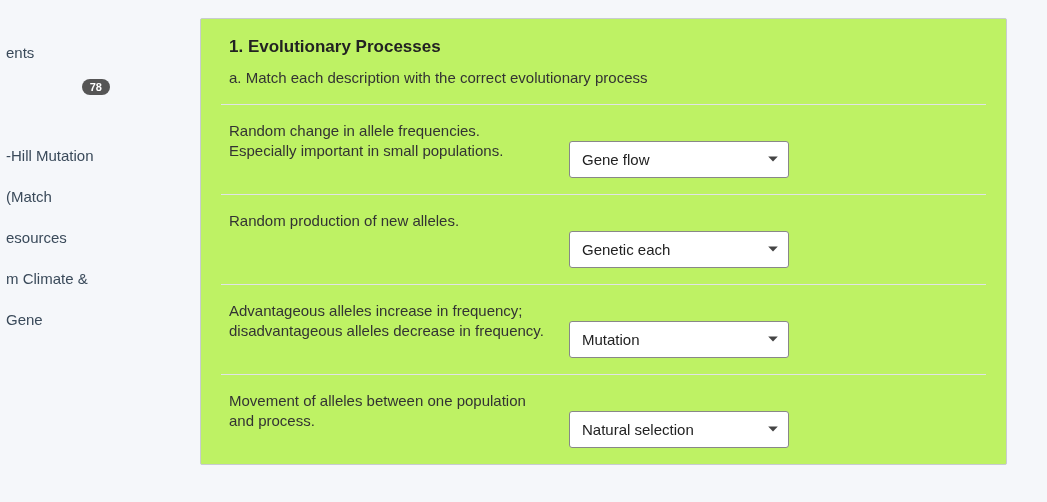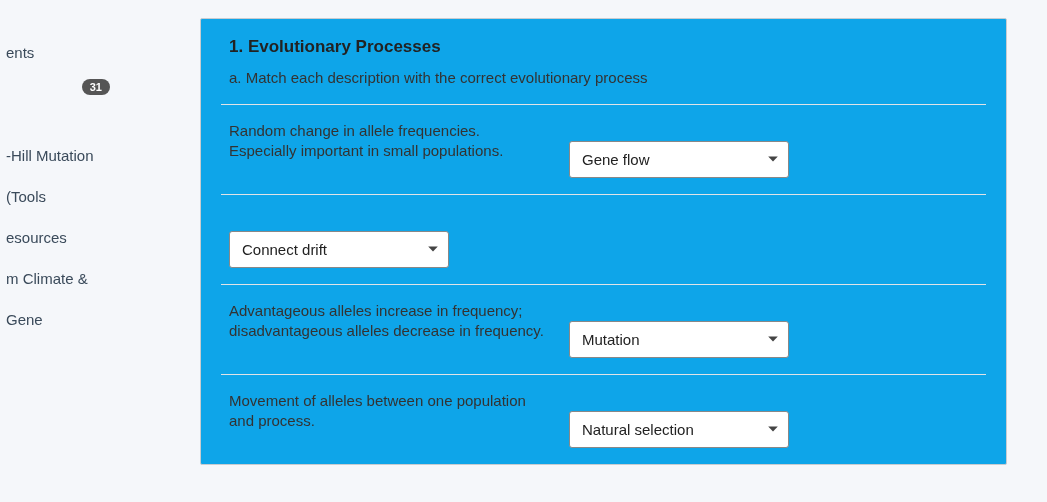--- a/index.html
+++ b/index.html
@@ -38,21 +38,21 @@
   min-width: 24px;
   text-align: center;
 }
 .main {
   flex: 1;
   padding: 18px 40px 20px 60px;
 }
 .question-box {
   border: 1px solid #c8ccd0;
   border-radius: 2px;
-  background: #0ea5e9;
+  background: #bef264;
   padding: 0;
 }
 .q-head {
   padding: 18px 28px 18px 28px;
 }
 .q-title {
   font-weight: bold;
   font-size: 17px;
   color: #222;
   margin-bottom: 12px;
@@ -107,27 +107,27 @@
 .chev svg { width: 12px; height: 12px; fill: #444; }
 </style>
 </head>
 <body>
 
 <div class="sidebar">
   <div class="sidebar-item">
     <span>ents</span>
   </div>
   <div class="badge-row">
-    <span class="badge">31</span>
+    <span class="badge">78</span>
   </div>
   <div class="sidebar-item">
     <span>-Hill Mutation</span>
   </div>
   <div class="sidebar-item">
-    <span>(Tools</span>
+    <span>(Match</span>
   </div>
   <div class="sidebar-item">
     <span>esources</span>
   </div>
   <div class="sidebar-item">
     <span>m Climate &amp;</span>
   </div>
   <div class="sidebar-item">
     <span>Gene</span>
   </div>
@@ -149,23 +149,24 @@
           </div>
           <span class="chev">
             <svg viewBox="0 0 10 10">
                 <path d="M1 3 L5 7 L9 3 Z"></path>
               </svg>
           </span>
         </div>
       </div>
 
       <div class="match-row">
-        <div class="select-wrap">
-          <div class="fake-select">
-            <span>Connect drift</span>
+        <div class="desc">Random production of new alleles.</div>
+        <div class="select-wrap">
+          <div class="fake-select">
+            <span>Genetic each</span>
           </div>
           <span class="chev">
             <svg viewBox="0 0 10 10">
                 <path d="M1 3 L5 7 L9 3 Z"></path>
               </svg>
           </span>
         </div>
       </div>
 
       <div class="match-row">

